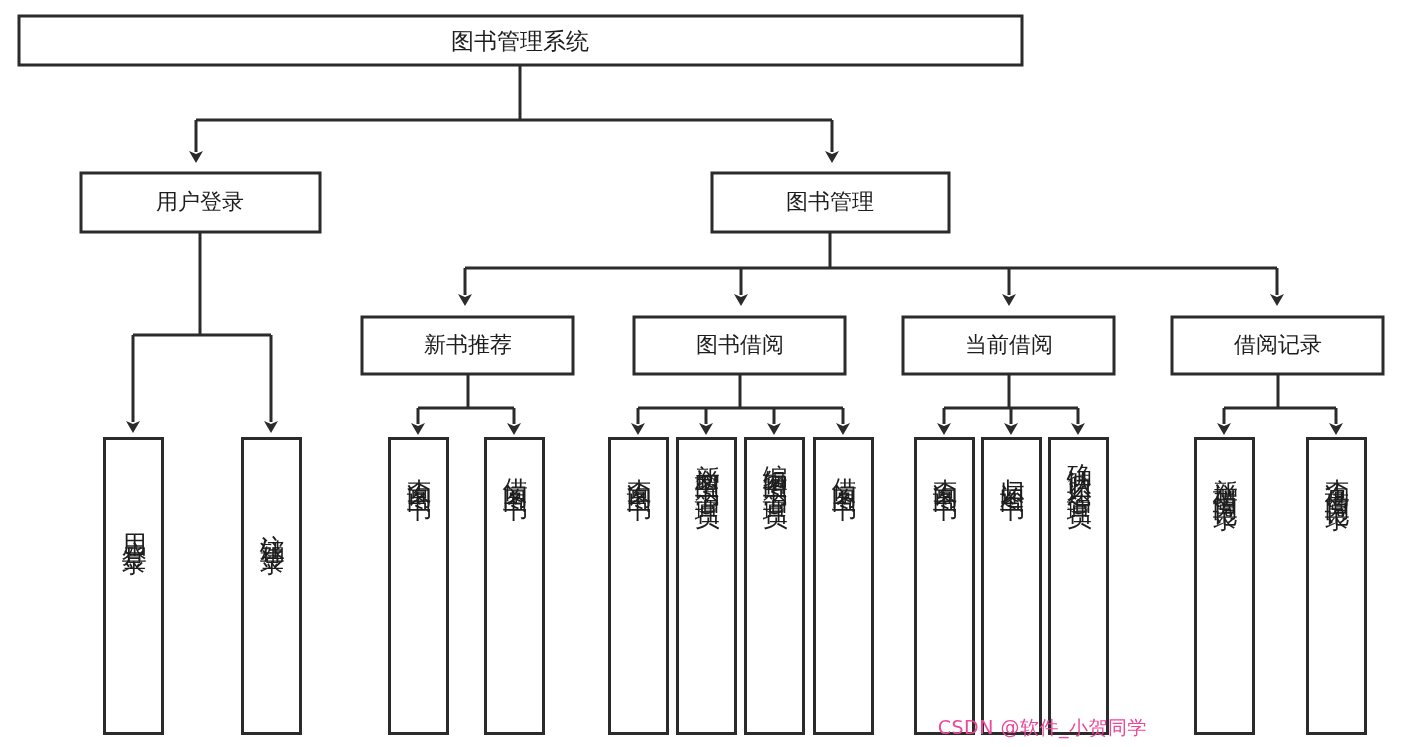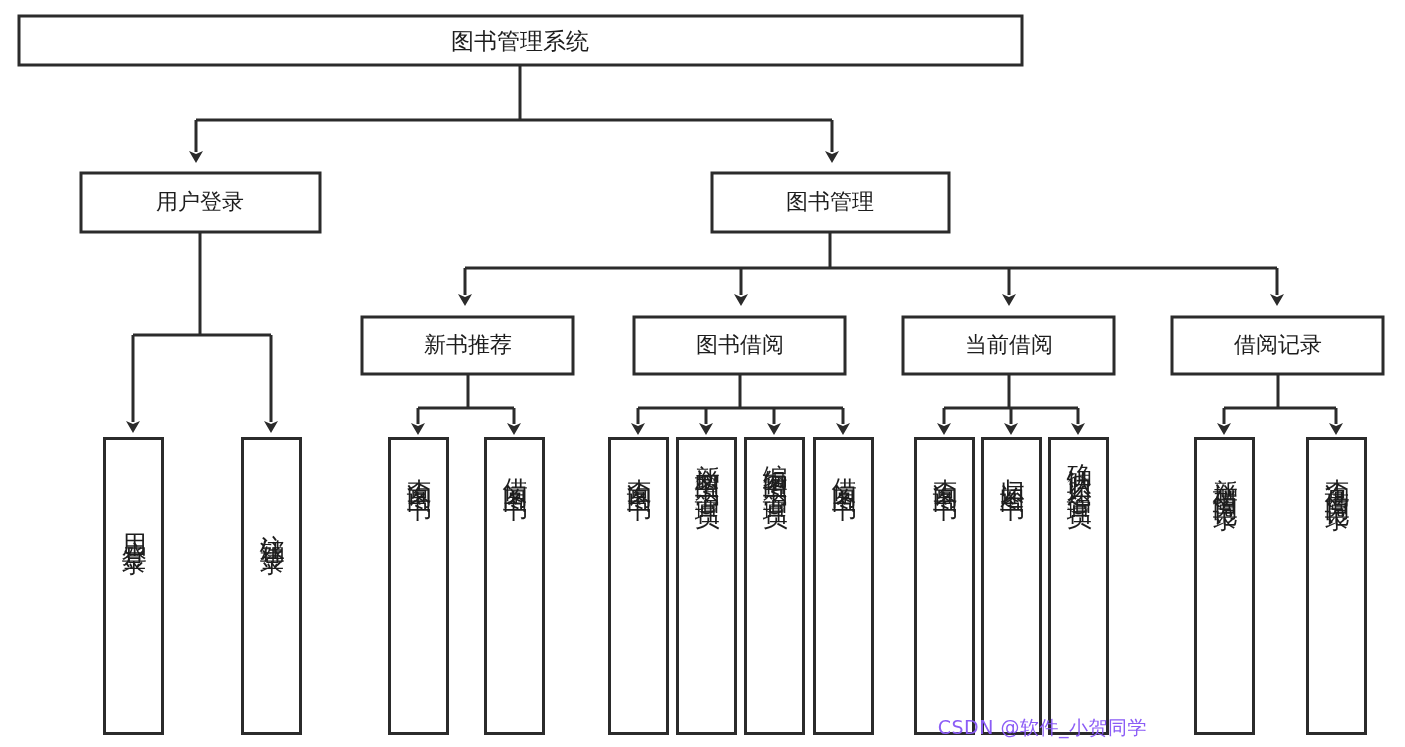--- a/index.html
+++ b/index.html
@@ -42,21 +42,21 @@
     color:#1d1d1d;
     white-space:nowrap;
   }
   .leaf-text.pad-top{margin-top:70px;}
   .leaf-text.pad-top-sm{margin-top:14px;}
   .watermark{
     position:absolute;
     right:8px;bottom:6px;
     font-family:"DejaVu Sans","Liberation Sans",sans-serif;
     font-size:19px;
-    color:#8b5cf6;
+    color:#ec4899;
     white-space:nowrap;
     letter-spacing:0.5px;
   }
 </style>
 </head>
 <body>
 
 <div id="stage">
 
   <svg class="diagram" viewBox="0 0 1405 747">

